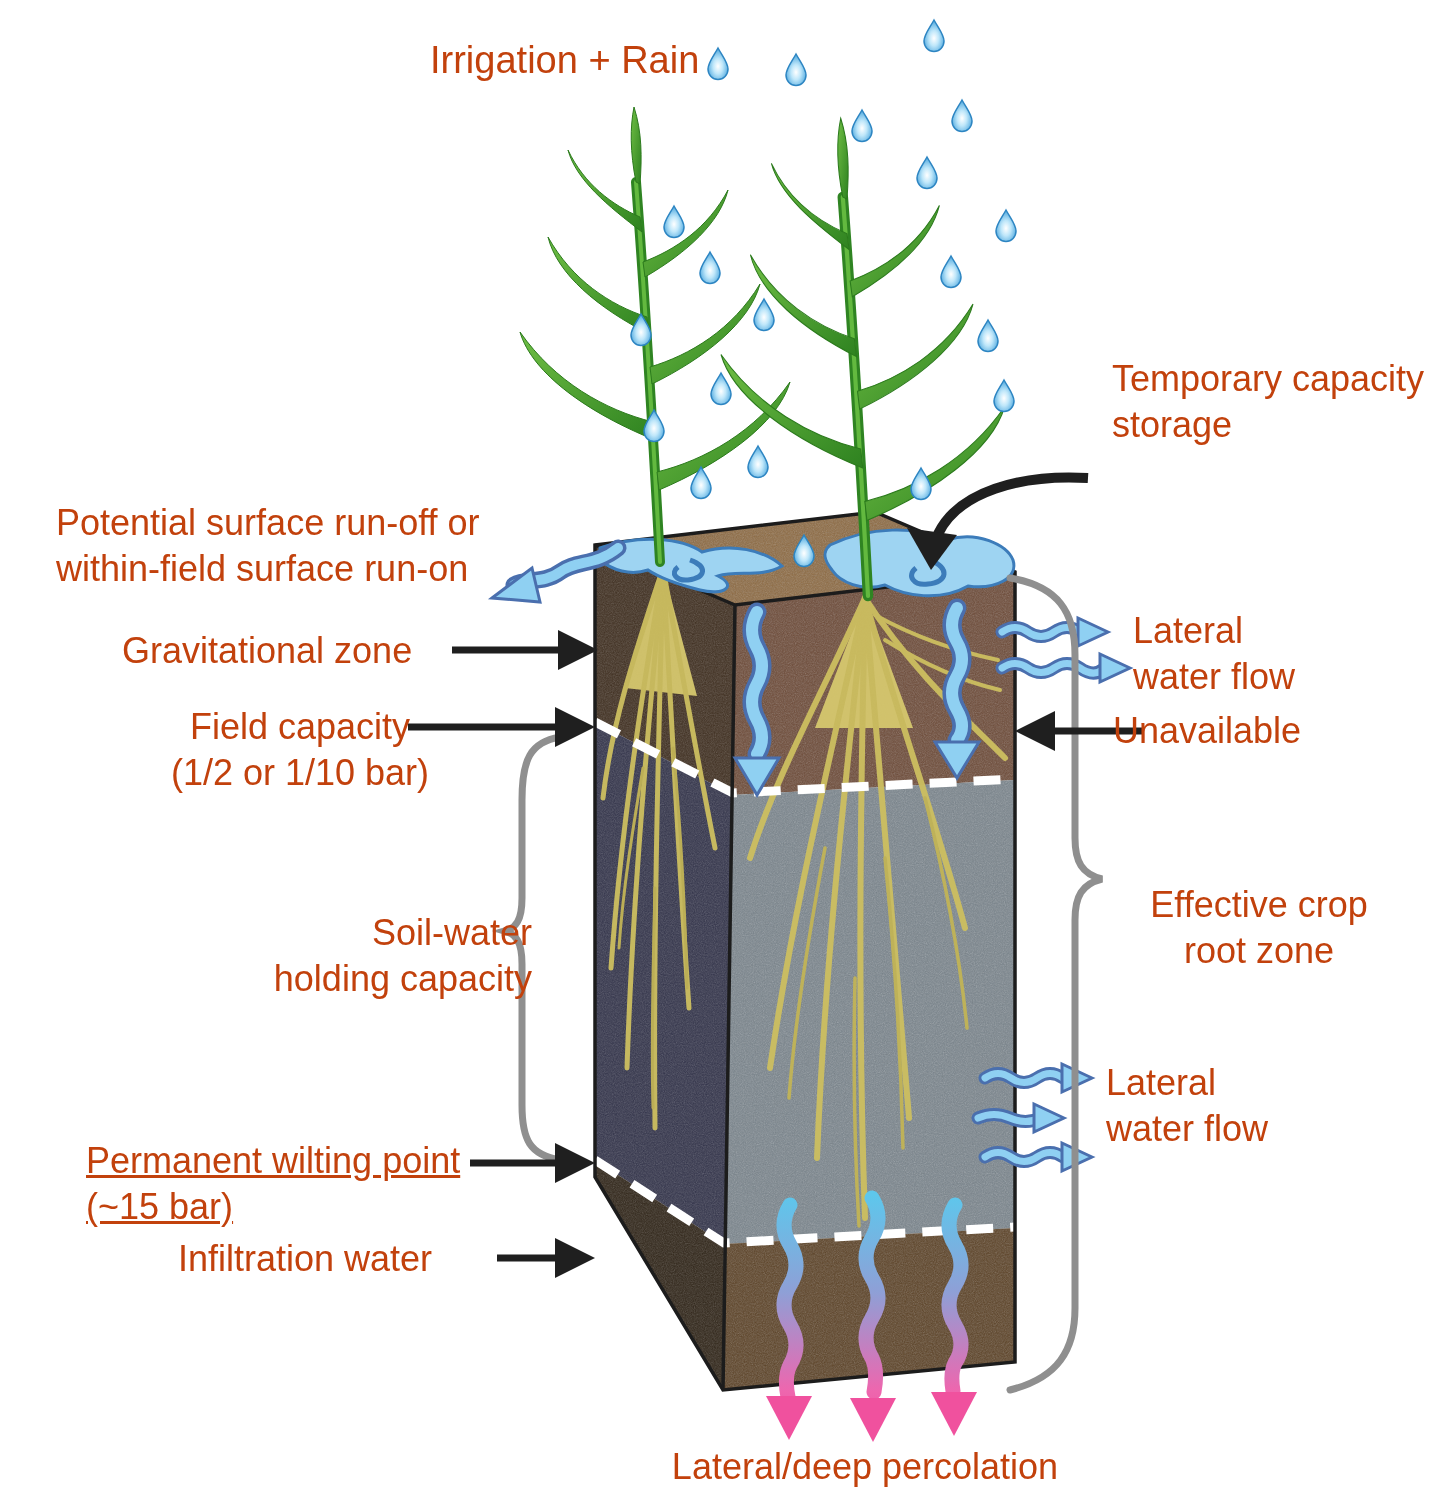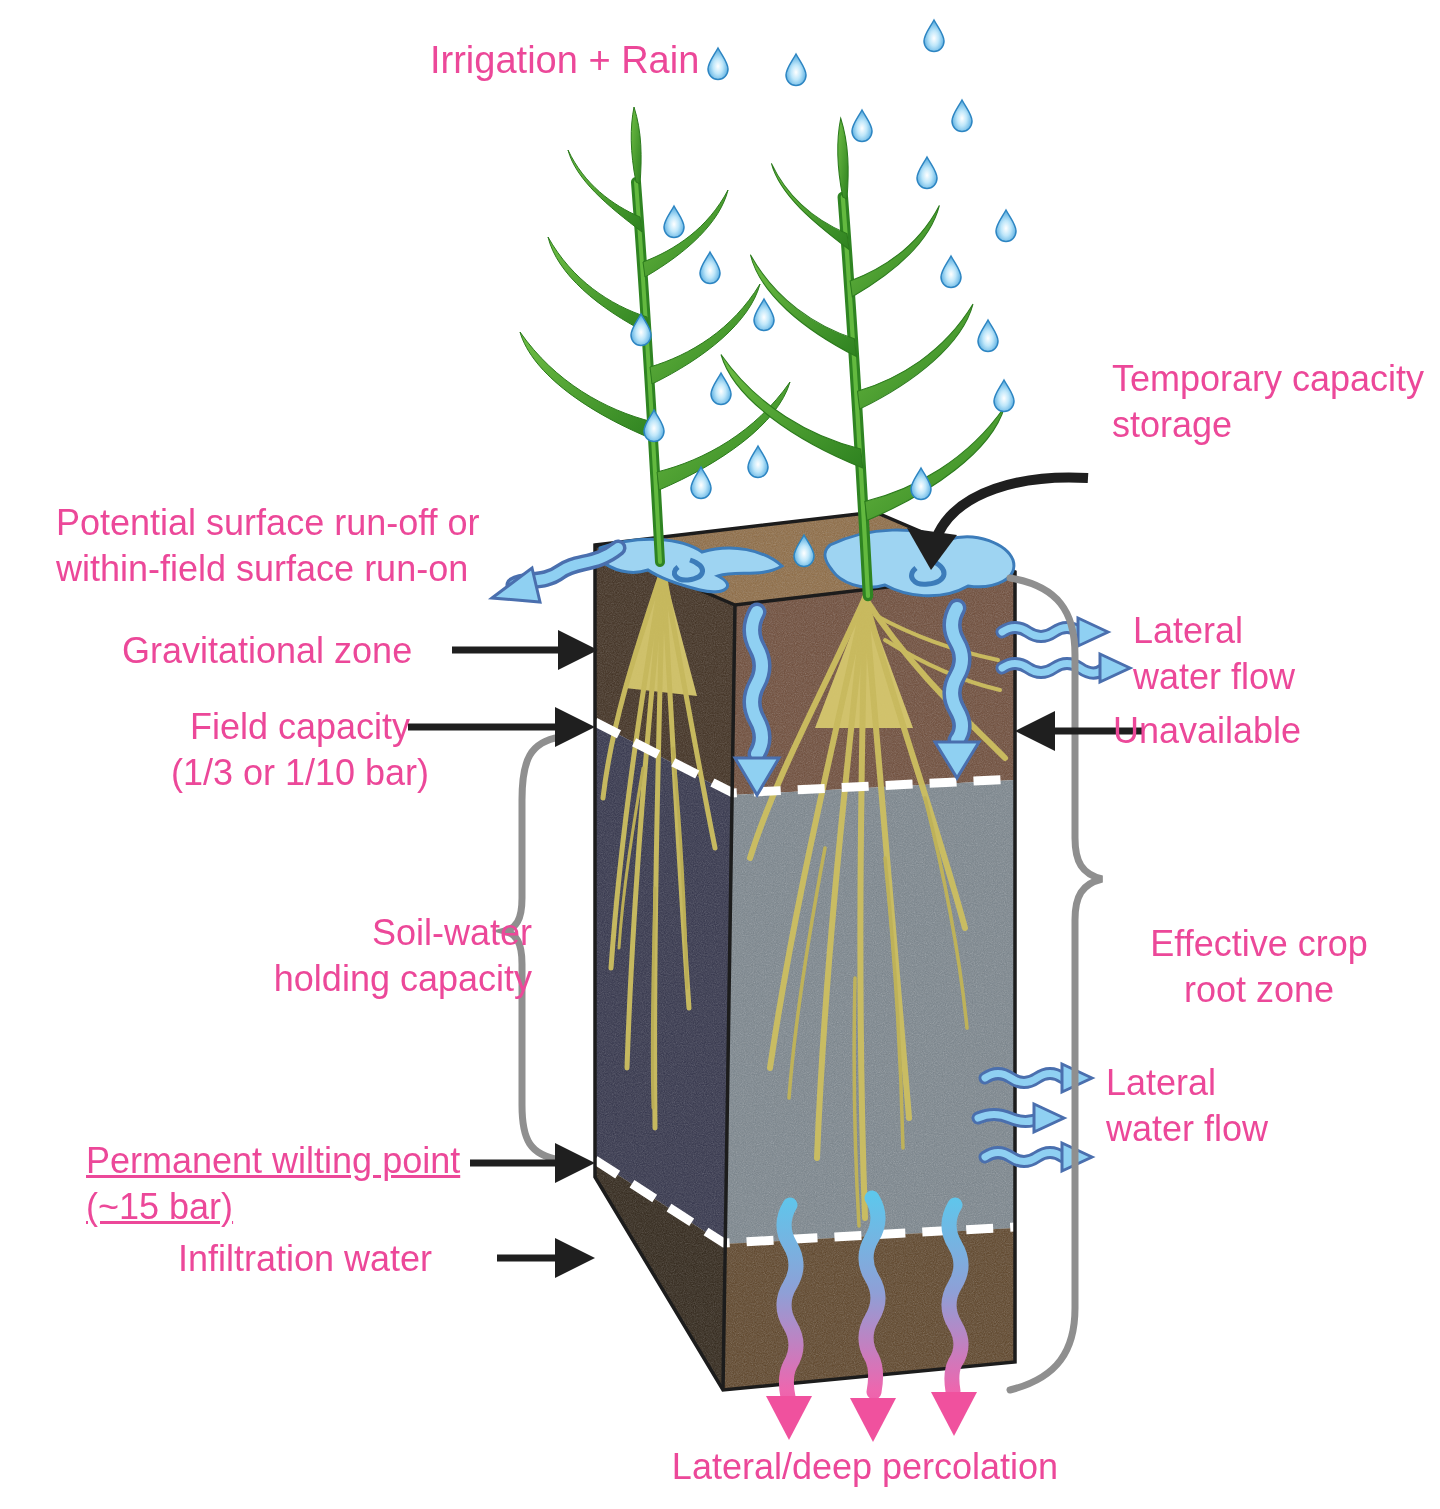--- a/index.html
+++ b/index.html
@@ -1,31 +1,31 @@
 <!DOCTYPE html>
 <html><head>
 <meta charset="utf-8">
 <style>
   html,body{margin:0;padding:0;background:#ffffff;}
   .stage{position:relative;width:1440px;height:1509px;background:#ffffff;overflow:hidden;
          font-family:"Liberation Sans",sans-serif;}
   .stage svg{position:absolute;left:0;top:0;}
   .lbl{position:absolute;font-family:"Liberation Sans",sans-serif;font-size:36px;line-height:1.28;
-       color:#ec4899;white-space:pre-line;}
+       color:#c2410c;white-space:pre-line;}
   #lbl-irrigation{left:430px;top:36px;font-size:38px;}
   #lbl-tempstore{left:1112px;top:356px;}
   #lbl-runoff{left:56px;top:500px;}
   #lbl-grav{left:122px;top:628px;}
   #lbl-fieldcap{left:145px;top:704px;width:310px;text-align:center;}
   #lbl-soilwater{left:182px;top:910px;width:350px;text-align:right;}
   #lbl-pwp{left:86px;top:1138px;text-decoration:underline;}
   #lbl-unavail{left:178px;top:1236px;}
   #lbl-latup{left:1133px;top:608px;}
   #lbl-infil{left:1113px;top:708px;}
-  #lbl-rootzone{left:1104px;top:921px;width:310px;text-align:center;}
+  #lbl-rootzone{left:1104px;top:882px;width:310px;text-align:center;}
   #lbl-latlow{left:1106px;top:1060px;}
   #lbl-drain{left:565px;top:1444px;width:600px;text-align:center;}
 </style>
 </head>
 <body>
 
 <div class="stage">
 
 <svg width="1440" height="1509" viewBox="0 0 1440 1509">
   <defs>
@@ -255,21 +255,21 @@
   </g>
 </svg>
 
 <div class="lbl" id="lbl-irrigation">Irrigation + Rain</div>
 <div class="lbl" id="lbl-tempstore">Temporary capacity
 storage</div>
 <div class="lbl" id="lbl-runoff">Potential surface run-off or
 within-field surface run-on</div>
 <div class="lbl" id="lbl-grav">Gravitational zone</div>
 <div class="lbl" id="lbl-fieldcap">Field capacity
-(1/3 or 1/10 bar)</div>
+(1/2 or 1/10 bar)</div>
 <div class="lbl" id="lbl-soilwater">Soil-water
 holding capacity</div>
 <div class="lbl" id="lbl-pwp">Permanent wilting point
 (~15 bar)</div>
 <div class="lbl" id="lbl-unavail">Infiltration water</div>
 <div class="lbl" id="lbl-latup">Lateral
 water flow</div>
 <div class="lbl" id="lbl-infil">Unavailable</div>
 <div class="lbl" id="lbl-rootzone">Effective crop
 root zone</div>

